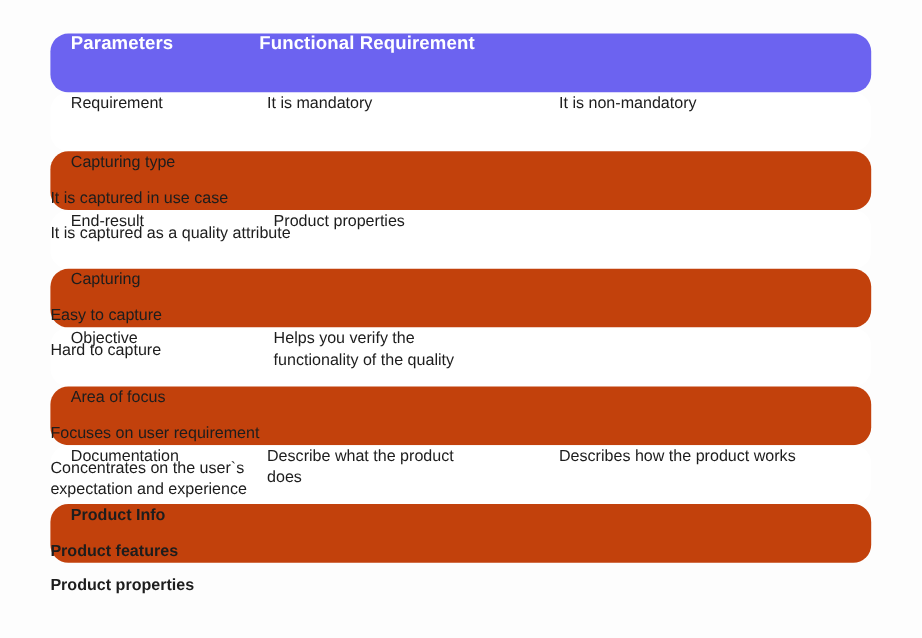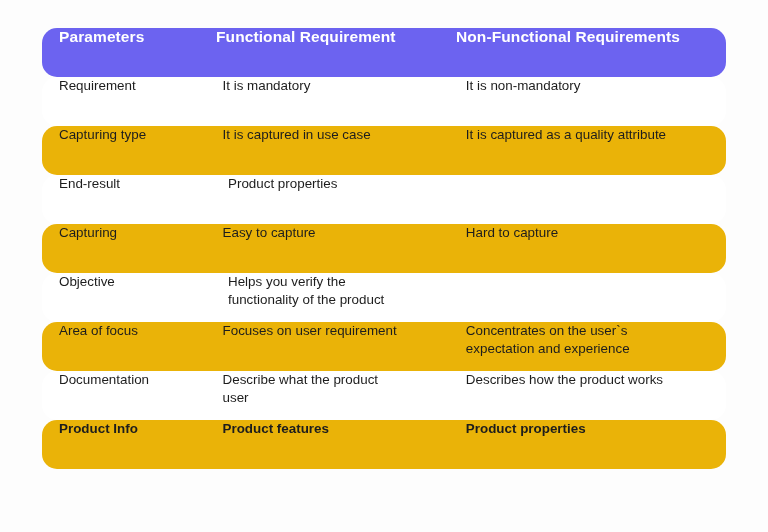--- a/index.html
+++ b/index.html
@@ -45,21 +45,22 @@
     height: 49px;
   }
 
   .row.body {
     height: 49px;
     background: #ffffff;
     gap: 12px;
   }
 
   .row.body.striped {
-    background: #eab308;
+    background: #c2410c;
+    flex-direction: column;
   }
 
   .cell {
     box-sizing: border-box;
     padding-right: 14px;
   }
 
   .col-1 { width: 174px; padding-left: 17px; }
   .col-2 { width: 240px; }
   .col-3 { width: 270px; }
@@ -100,21 +101,20 @@
 </head>
 <body>
 
 <div class="page">
 
   <div class="table">
 
     <div class="row header">
       <div class="cell col-1">Parameters</div>
       <div class="cell col-2">Functional Requirement</div>
-      <div class="cell col-3">Non-Functional Requirements</div>
     </div>
 
     <div id="table-body">
         <div class="row body">
           <div class="cell col-1">Requirement</div>
           <div class="cell col-2">
             <span class="line">It is mandatory</span>
           </div>
           <div class="cell col-3">
             <span class="line">It is non-mandatory</span>
@@ -141,38 +141,38 @@
             <span class="line">Easy to capture</span>
           </div>
           <div class="cell col-3">
             <span class="line">Hard to capture</span>
           </div>
         </div>
         <div class="row body">
           <div class="cell col-1">Objective</div>
           <div class="cell col-2">
             <span class="line">Helps you verify the</span>
-            <span class="line">functionality of the product</span>
+            <span class="line">functionality of the quality</span>
           </div>
         </div>
         <div class="row body striped">
           <div class="cell col-1">Area of focus</div>
           <div class="cell col-2">
             <span class="line">Focuses on user requirement</span>
           </div>
           <div class="cell col-3">
             <span class="line">Concentrates on the user`s</span>
             <span class="line">expectation and experience</span>
           </div>
         </div>
         <div class="row body">
           <div class="cell col-1">Documentation</div>
           <div class="cell col-2">
             <span class="line">Describe what the product</span>
-            <span class="line">user</span>
+            <span class="line">does</span>
           </div>
           <div class="cell col-3">
             <span class="line">Describes how the product works</span>
           </div>
         </div>
         <div class="row body striped">
           <div class="cell col-1 bold">Product Info</div>
           <div class="cell col-2 bold">
             <span class="line">Product features</span>
           </div>

